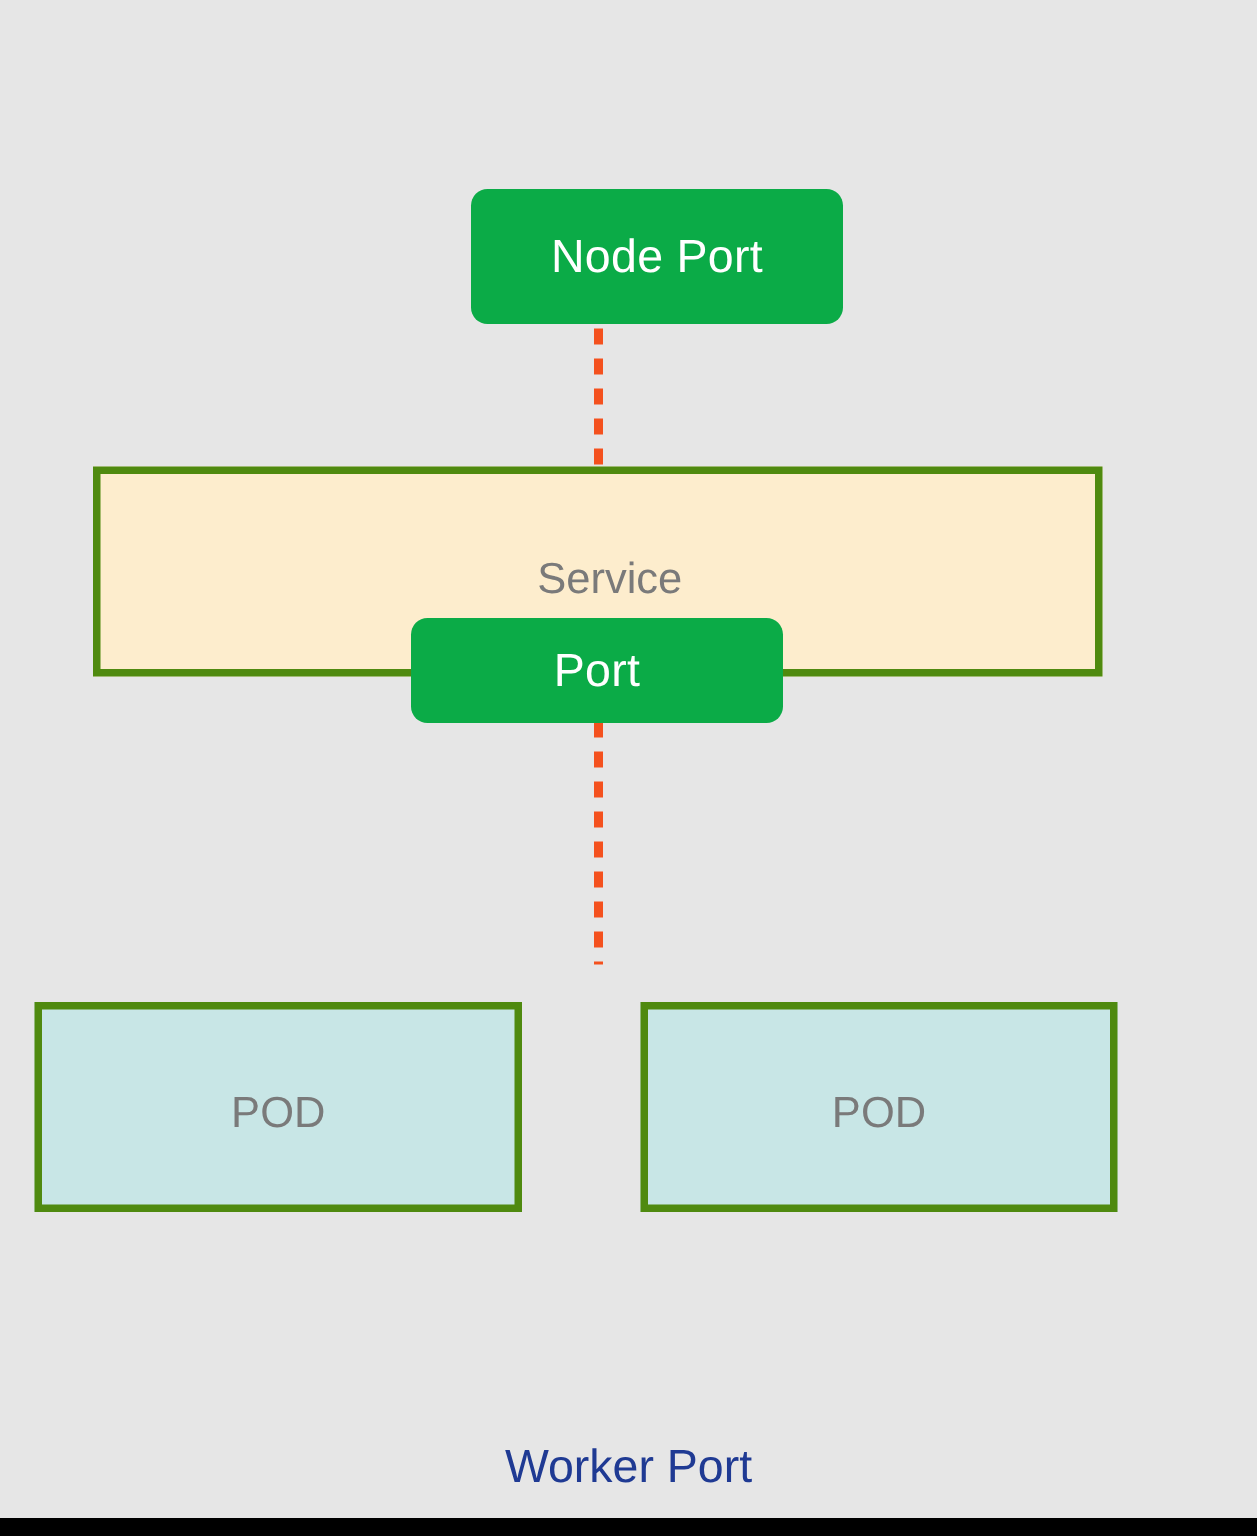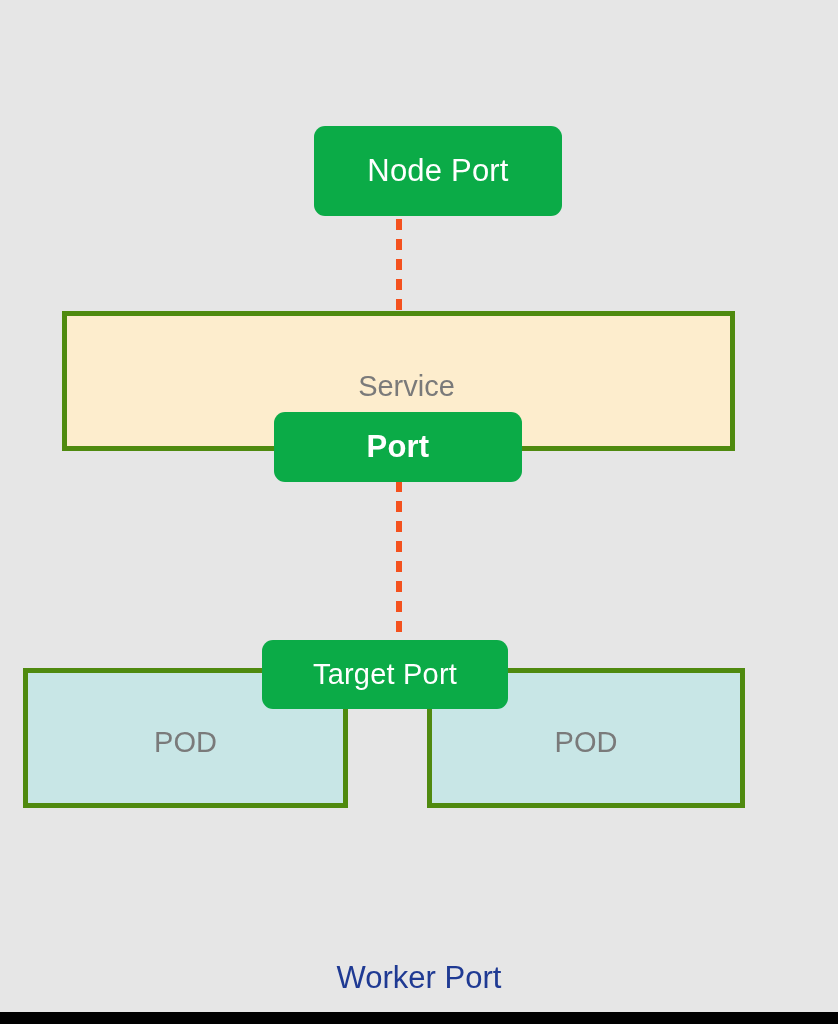--- a/index.html
+++ b/index.html
@@ -95,21 +95,20 @@
     font-size: 29px;
     padding-left: 16px;
   }
 
   #port-box {
     left: 274px;
     top: 412px;
     width: 248px;
     height: 70px;
     font-size: 31px;
-    font-weight: bold;
   }
 
   #connector-bottom {
     left: 396px;
     top: 481px;
     height: 162px;
   }
 
   #target-port-box {
     left: 262px;
@@ -186,21 +185,18 @@
   <div class="connector" id="connector-bottom"></div>
 
   <div class="box outlined" id="pod-left-box">
     <div class="inner-label" id="pod-left-label">POD</div>
   </div>
 
   <div class="box outlined" id="pod-right-box">
     <div class="inner-label" id="pod-right-label">POD</div>
   </div>
 
-  <div class="box port-pill" id="target-port-box">
-    <span>Target Port</span>
-  </div>
 
   <div id="worker-node-caption">Worker Port</div>
 
   <div id="bottom-bar"></div>
 
 </div>
 
 </body></html>

